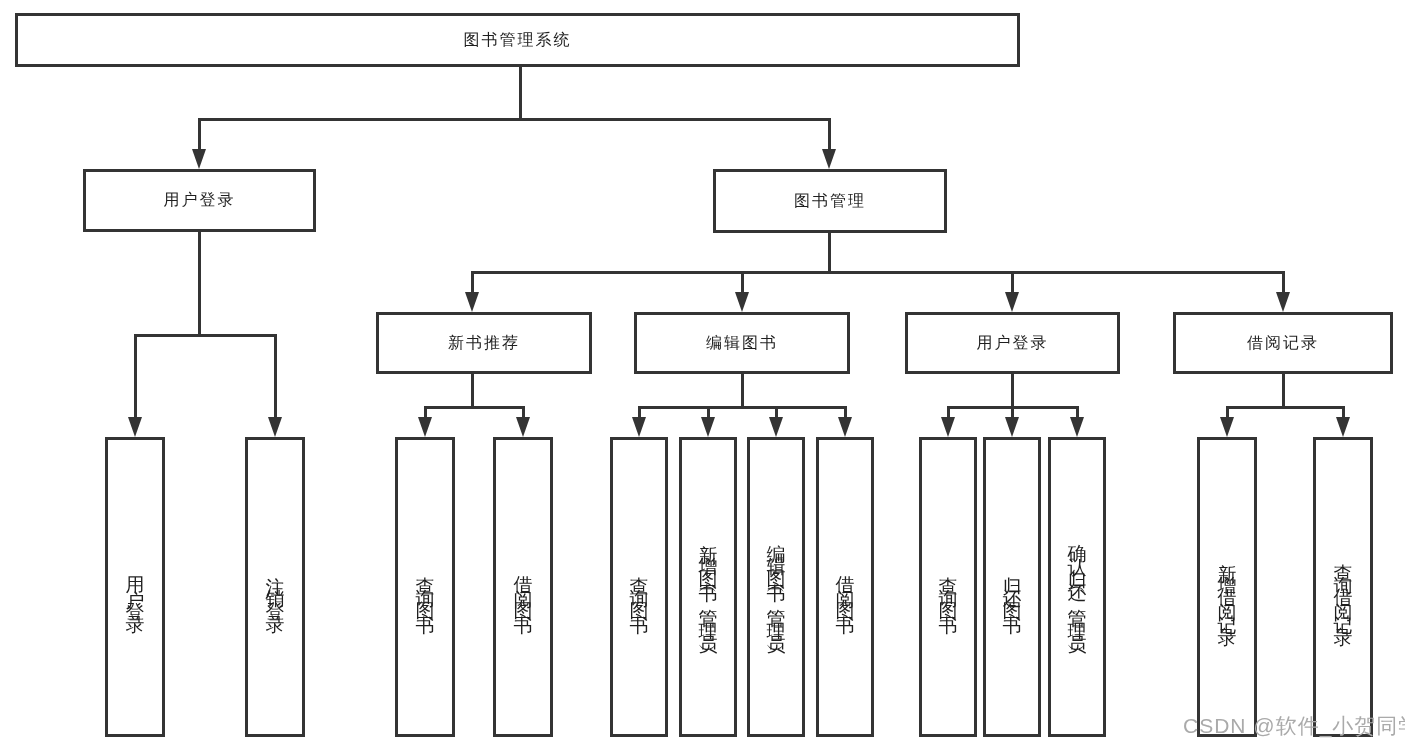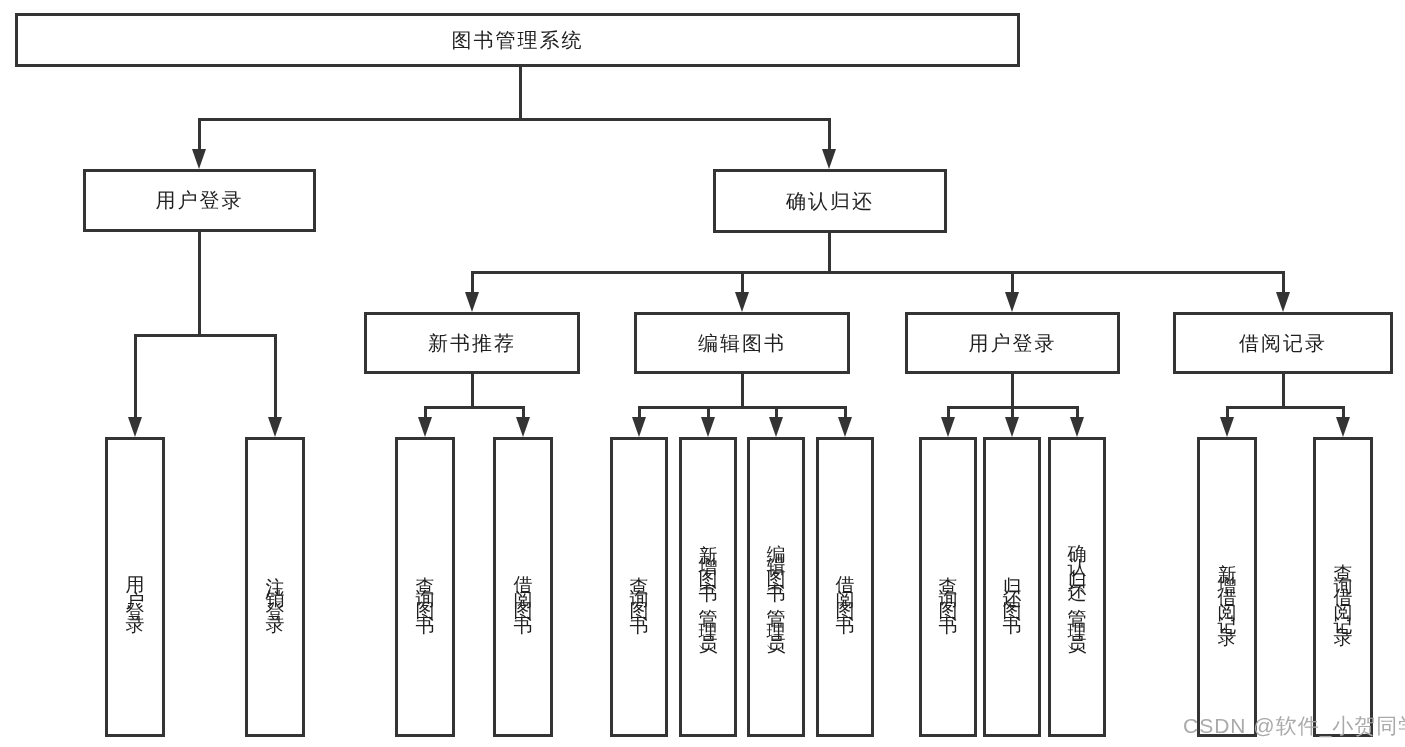--- a/index.html
+++ b/index.html
@@ -5,21 +5,21 @@
   html,body { margin:0; padding:0; background:#ffffff; }
   .canvas {
     position:relative; width:1405px; height:747px; background:#ffffff;
     font-family:"Liberation Sans","DejaVu Sans",sans-serif; overflow:hidden;
   }
   .box {
     position:absolute; box-sizing:border-box; background:#ffffff;
     border:3px solid #343434; display:flex; align-items:center; justify-content:center;
     color:#1f1f1f; z-index:2;
   }
-  .box .lbl { font-size:20px; letter-spacing:2px; white-space:nowrap; }
+  .box .lbl { font-size:16px; letter-spacing:2px; white-space:nowrap; }
   .box.v .lbl {
     writing-mode:vertical-rl; text-orientation:mixed;
     font-size:19px; letter-spacing:13px; white-space:normal;
   }
   .line { position:absolute; background:#343434; z-index:1; }
   .arw {
     position:absolute; width:0; height:0; z-index:1;
     border-left:7px solid transparent; border-right:7px solid transparent;
     border-top:20px solid #343434;
   }
@@ -34,24 +34,24 @@
 <div class="canvas">
 
   <div class="box" style="left:15px;top:13px;width:1005px;height:54px;">
     <span class="lbl">图书管理系统</span>
   </div>
 
   <div class="box" style="left:83px;top:169px;width:233px;height:63px;">
     <span class="lbl">用户登录</span>
   </div>
   <div class="box" style="left:713px;top:169px;width:234px;height:64px;">
-    <span class="lbl">确认归还</span>
+    <span class="lbl">图书管理</span>
   </div>
 
-  <div class="box" style="left:364px;top:312px;width:216px;height:62px;">
+  <div class="box" style="left:376px;top:312px;width:216px;height:62px;">
     <span class="lbl">新书推荐</span>
   </div>
   <div class="box" style="left:634px;top:312px;width:216px;height:62px;">
     <span class="lbl">编辑图书</span>
   </div>
   <div class="box" style="left:905px;top:312px;width:215px;height:62px;">
     <span class="lbl">用户登录</span>
   </div>
   <div class="box" style="left:1173px;top:312px;width:220px;height:62px;">
     <span class="lbl">借阅记录</span>

